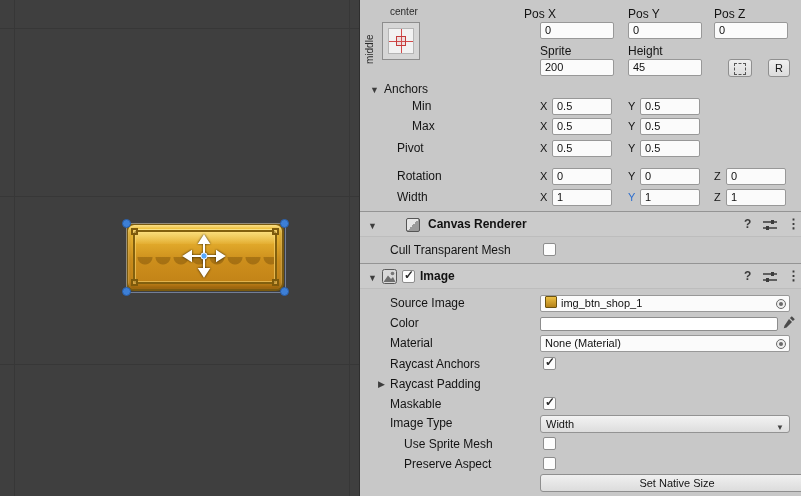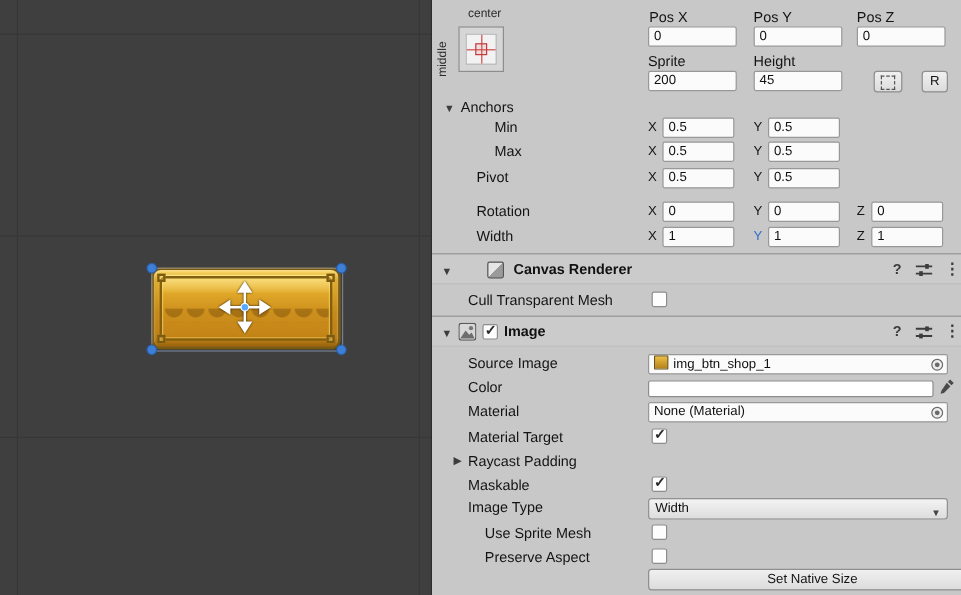--- a/index.html
+++ b/index.html
@@ -116,21 +116,21 @@
   <div class="small-lbl" style="left:30px;top:6px">center</div>
   <div class="small-lbl v" style="left:4px;top:64px">middle</div>
   <div class="anchor-widget">
     <div class="aw-inner">
       <div class="aw-h"></div>
         <div class="aw-v"></div>
         <div class="aw-r"></div>
     </div>
   </div>
 
-  <div class="lbl" style="left:181px;top:6px">Pos X</div>
+  <div class="lbl" style="left:164px;top:6px">Pos X</div>
   <div class="lbl" style="left:268px;top:6px">Pos Y</div>
   <div class="lbl" style="left:354px;top:6px">Pos Z</div>
   <div class="fld" style="left:180px;top:22px;width:74px">0</div>
   <div class="fld" style="left:268px;top:22px;width:74px">0</div>
   <div class="fld" style="left:354px;top:22px;width:74px">0</div>
 
   <div class="lbl" style="left:180px;top:43px">Sprite</div>
   <div class="lbl" style="left:268px;top:43px">Height</div>
   <div class="fld" style="left:180px;top:59px;width:74px">200</div>
   <div class="fld" style="left:268px;top:59px;width:74px">45</div>
@@ -223,21 +223,21 @@
     <path d="M8.8 1.2 L11.8 4.2 L9.9 6.1 L6.9 3.1 Z" fill="#4a4a4a"></path>
     <path d="M6 4 L9 7 L3.6 12.4 L0.8 13.2 L1.6 10.4 Z" fill="#4a4a4a"></path>
   </svg>
 
   <div class="lbl" style="left:30px;top:335px">Material</div>
   <div class="fld" style="left:180px;top:335px;width:250px;padding-right:6px">
     <span>None (Material)</span>
     <span class="picker"></span>
   </div>
 
-  <div class="lbl" style="left:30px;top:356px">Material Target</div>
+  <div class="lbl" style="left:30px;top:356px">Raycast Anchors</div>
   <span class="checkbox checked" style="left:183px;top:357px"></span>
 
   <span class="tri" style="left:18px;top:379px">▶</span>
   <div class="lbl" style="left:30px;top:376px">Raycast Padding</div>
 
   <div class="lbl" style="left:30px;top:396px">Maskable</div>
   <span class="checkbox checked" style="left:183px;top:397px"></span>
 
   <div class="lbl" style="left:30px;top:415px">Image Type</div>
   <div class="drop" style="left:180px;top:415px;width:250px;height:18px">

